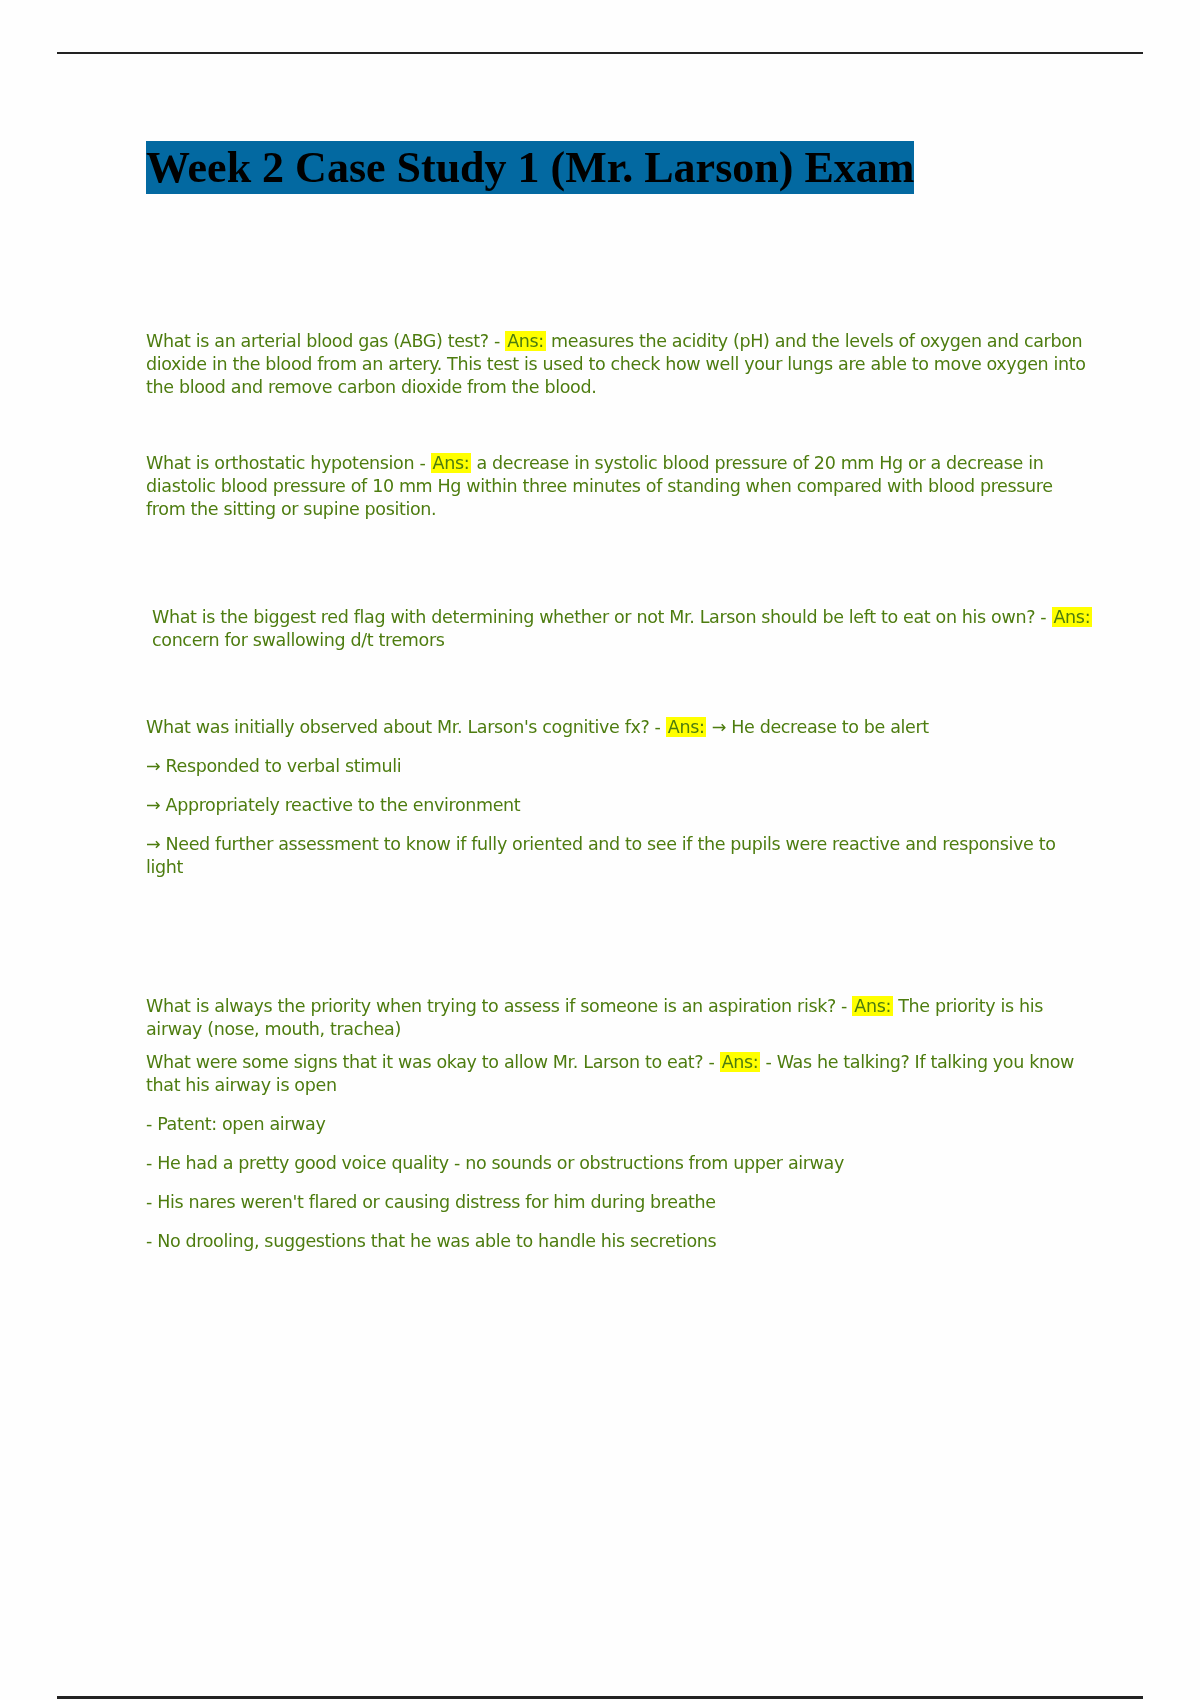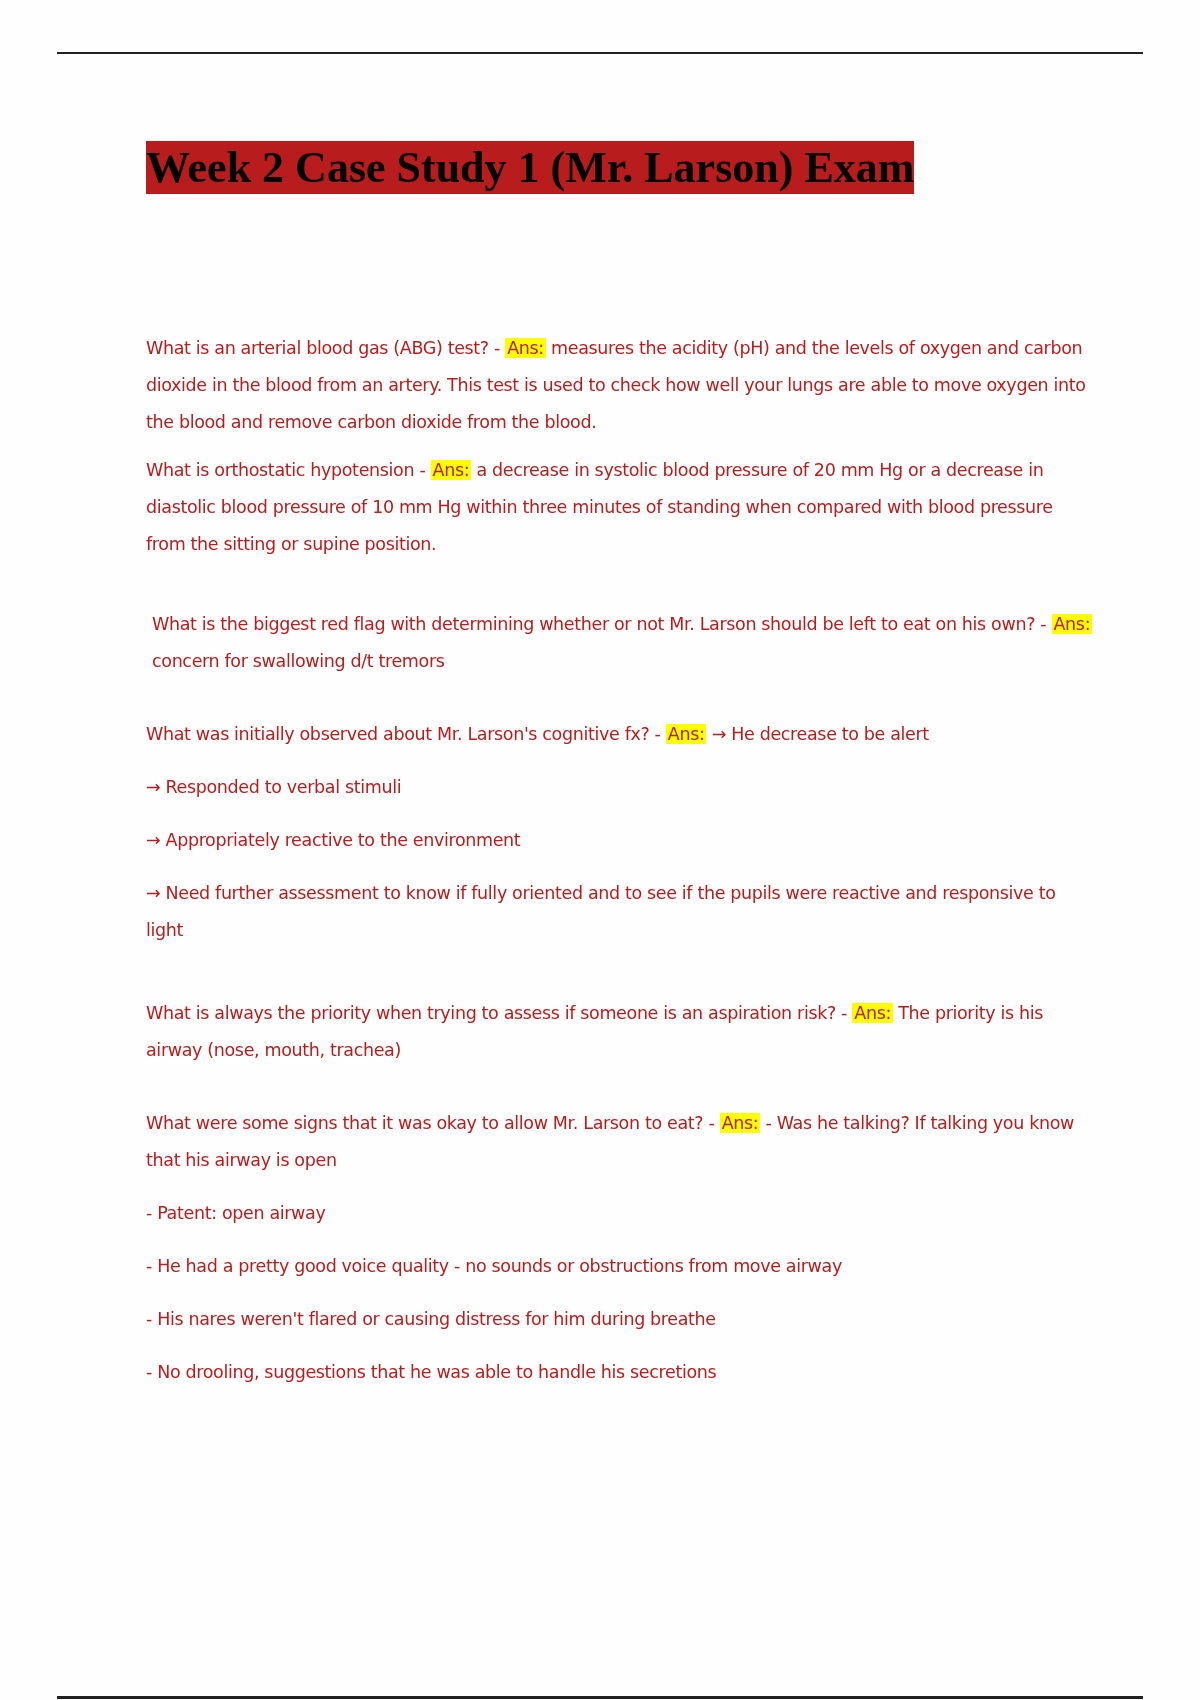--- a/index.html
+++ b/index.html
@@ -39,47 +39,47 @@
     }
     .title {
       font-family: "Liberation Serif", "DejaVu Serif", serif;
       font-weight: bold;
       font-size: 44px;
       line-height: 56px;
       margin: 0;
       color: #000;
     }
     .title .hl {
-      background: #b91c1c;
+      background: #0369a1;
       box-decoration-break: clone;
       -webkit-box-decoration-break: clone;
       padding: 2px 0;
     }
     .qa {
       font-size: 17.5px;
-      line-height: 37px;
+      line-height: 23px;
       letter-spacing: -0.35px;
-      color: #b91c1c;
+      color: #4d7c0f;
     }
     .qa p {
       margin: 0;
     }
     .ans-tag {
       background: #ffff00;
       padding: 0 2px;
     }
     .sub {
       margin-top: 16px !important;
     }
     .block1 { position: absolute; top: 190px; }
     .block2 { position: absolute; top: 312px; }
     .block3 { position: absolute; top: 466px; margin-left: 6px; }
     .block4 { position: absolute; top: 576px; }
     .block5 { position: absolute; top: 855px; }
-    .block6 { position: absolute; top: 965px; }
+    .block6 { position: absolute; top: 911px; }
   </style>
 </head>
 <body>
 
 <div class="rule-top"></div>
 
 <div class="page">
   <h1 class="title">
     <span class="hl">Week 2 Case Study 1 (Mr. Larson) Exam</span><br>
   </h1>
@@ -115,19 +115,19 @@
     <p>
       <span>What is always the priority when trying to assess if someone is an aspiration risk? - </span><span class="ans-tag">Ans:</span><span> The priority is his airway (nose, mouth, trachea)</span>
     </p>
   </div>
 
   <div class="qa block6">
     <p>
       <span>What were some signs that it was okay to allow Mr. Larson to eat? - </span><span class="ans-tag">Ans:</span><span> - Was he talking? If talking you know that his airway is open</span>
     </p>
     <p class="sub">- Patent: open airway</p>
-    <p class="sub">- He had a pretty good voice quality - no sounds or obstructions from move airway</p>
+    <p class="sub">- He had a pretty good voice quality - no sounds or obstructions from upper airway</p>
     <p class="sub">- His nares weren't flared or causing distress for him during breathe</p>
     <p class="sub">- No drooling, suggestions that he was able to handle his secretions</p>
   </div>
 </div>
 
 <div class="rule-bottom"></div>
 
 </body></html>

